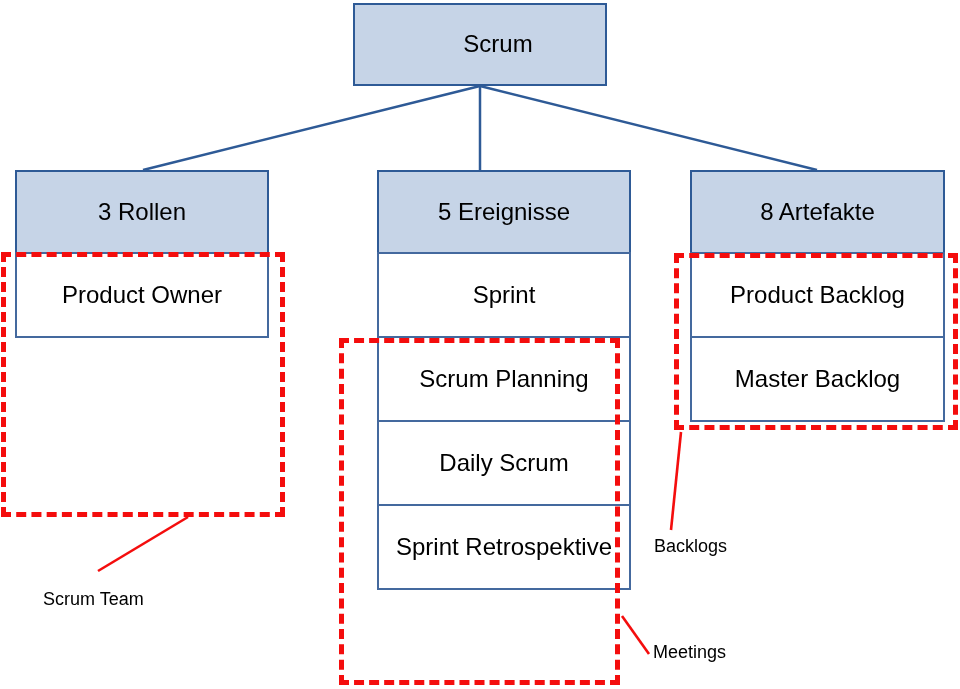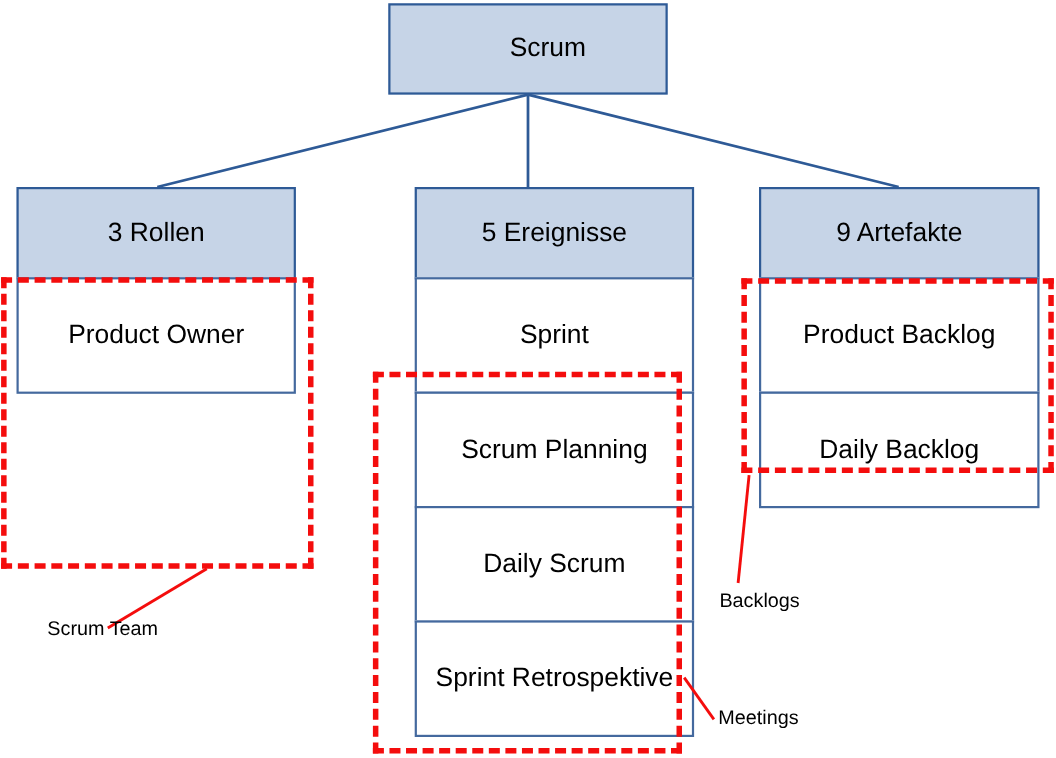--- a/index.html
+++ b/index.html
@@ -35,39 +35,39 @@
   .col-1{left:353px;width:254px;margin-left:24px;}
   .col-2{left:690px;width:255px;}
   .col-header{
     box-sizing:border-box;height:84px;
     background:var(--box-fill,#c6d4e7);
     border:2px solid var(--box-border,#2e5a96);
     display:flex;align-items:center;justify-content:center;
     font-size:24px;
   }
   .cell{
-    box-sizing:border-box;height:106px;margin-top:-2px;
+    box-sizing:border-box;height:86px;margin-top:-2px;
     background:#ffffff;
     border:2px solid var(--cell-border,#44699e);
     display:flex;align-items:center;justify-content:center;
     font-size:24px;text-align:center;
   }
   .group-rect{
     position:absolute;box-sizing:border-box;
     border:5px dashed var(--highlight,#f40d0d);
     z-index:5;pointer-events:none;
     background:transparent;
   }
   .group-scrum-team{left:1px;top:252px;width:284px;height:265px;}
   .group-meetings{left:339px;top:338px;width:281px;height:347px;}
   .group-backlogs{left:674px;top:253px;width:284px;height:177px;}
   .annotation{
     position:absolute;font-size:18px;z-index:7;white-space:nowrap;
   }
-  .ann-scrum-team{left:43px;top:561px;}
+  .ann-scrum-team{left:43px;top:589px;}
   .ann-backlogs{left:654px;top:536px;}
   .ann-meetings{left:653px;top:642px;}
 </style>
 </head>
 <body>
 
 <div class="canvas">
 
   <svg class="overlay" viewBox="0 0 960 689" xmlns="http://www.w3.org/2000/svg">
     <path class="connector" d="M480,86 L143,170"></path>
@@ -104,27 +104,27 @@
     <div class="cell">
       <span>Daily Scrum</span>
     </div>
     <div class="cell">
       <span>Sprint Retrospektive</span>
     </div>
   </div>
 
   <div class="column col-2">
     <div class="col-header">
-      <span>9 Artefakte</span>
+      <span>8 Artefakte</span>
     </div>
     <div class="cell">
       <span>Product Backlog</span>
     </div>
     <div class="cell">
-      <span>Daily Backlog</span>
+      <span>Master Backlog</span>
     </div>
   </div>
 
   <div class="group-rect group-scrum-team"></div>
   <div class="group-rect group-meetings"></div>
   <div class="group-rect group-backlogs"></div>
 
   <div class="annotation ann-scrum-team">Scrum Team</div>
   <div class="annotation ann-backlogs">Backlogs</div>
   <div class="annotation ann-meetings">Meetings</div>

